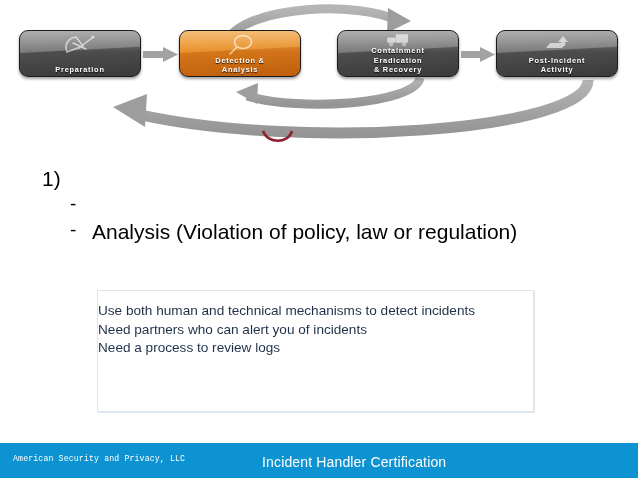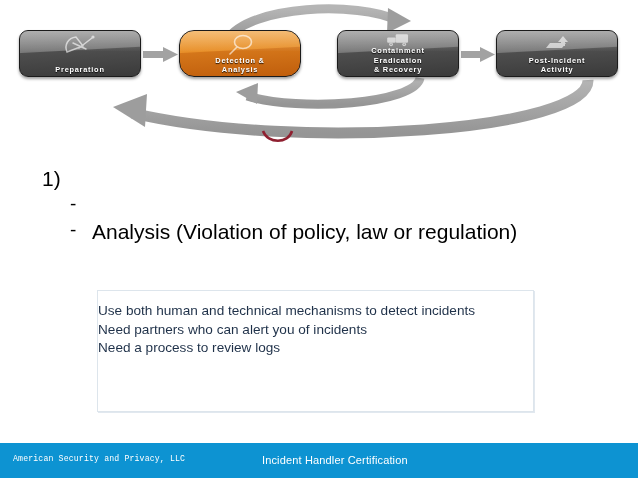--- a/index.html
+++ b/index.html
@@ -48,21 +48,20 @@
     box-shadow: 0 2px 3px rgba(0,0,0,0.38);
     overflow: hidden;
     z-index: 5;
     padding-left: 22px;
   }
   .phase-box.gray {
     background: linear-gradient(177deg, #8d8d8d 0%, #7a7a7a 42%, #4e4e4e 44%, #3a3a3a 100%);
   }
   .phase-box.orange {
     background: linear-gradient(177deg, #f0a23e 0%, #e8902a 42%, #d4761a 44%, #c05e0c 100%);
-    border-radius: 15px;
   }
   .phase-box .gloss {
     position: absolute;
     left: 0; top: 0;
     width: 100%;
     height: 45%;
     background: linear-gradient(180deg, rgba(255,255,255,0.30), rgba(255,255,255,0.02));
     pointer-events: none;
   }
   .phase-icon {
@@ -168,21 +167,21 @@
     color: #ffffff;
     font-size: 8.2px;
     font-family: Liberation Mono, monospace;
     letter-spacing: 0.15px;
   }
   #footer-center {
     position: absolute;
     left: 262px;
     top: 11px;
     color: #ffffff;
-    font-size: 11px;
+    font-size: 14px;
     font-family: "Liberation Sans", sans-serif;
     letter-spacing: 0.15px;
   }
 </style>
 </head>
 <body>
 
 <div id="slide">
 
   <div id="lifecycle-diagram">

